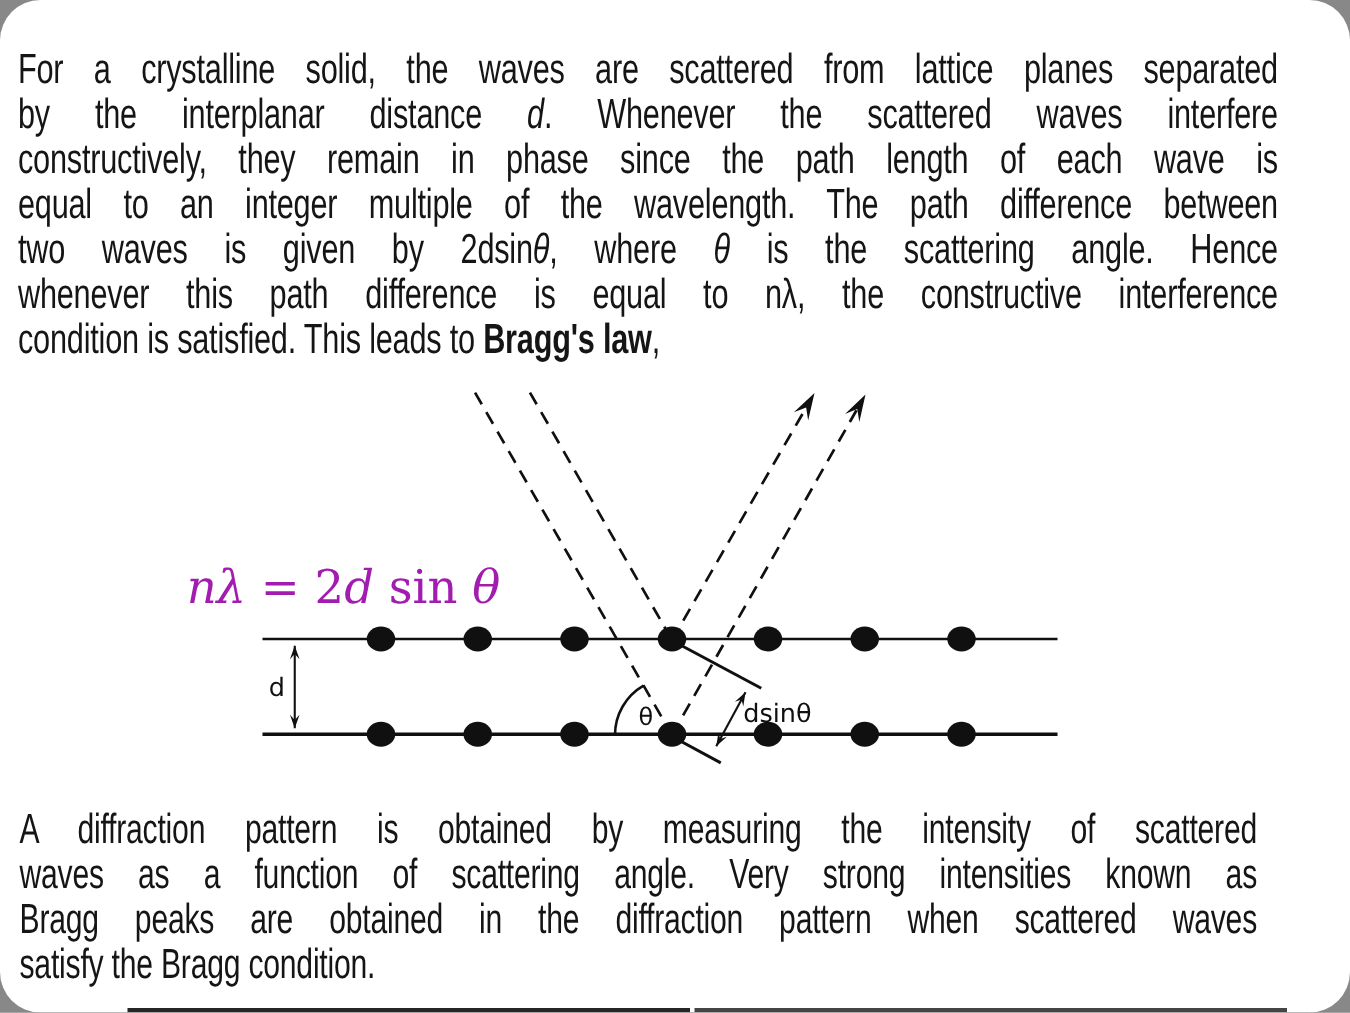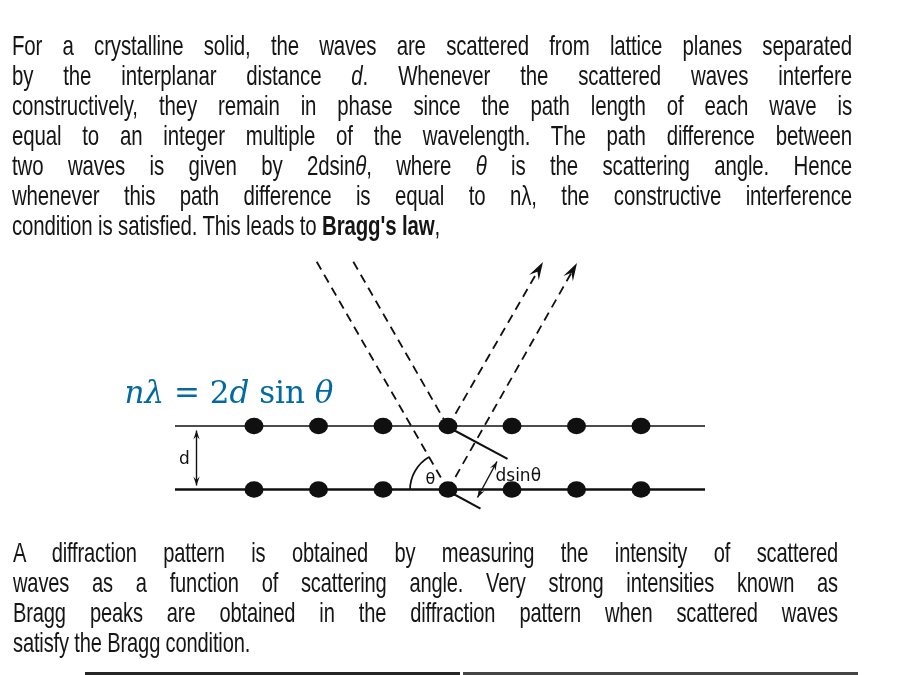--- a/index.html
+++ b/index.html
@@ -1,25 +1,25 @@
 <!DOCTYPE html>
 <html><head>
 <meta charset="utf-8">
 <style>
   html,body{margin:0;padding:0;background:#888;}
   #page{position:relative;width:900px;height:675px;background:#ffffff;overflow:hidden;
-        font-family:"Liberation Sans",sans-serif;color:#151515;}
+        font-family:"Liberation Sans",sans-serif;color:#151515;border-radius:27px;}
   .para{position:absolute;font-size:28px;line-height:30px;letter-spacing:-0.2px;
         transform-origin:0 0;width:1150px;}
   #p1{left:12px;top:31px;transform:scaleX(0.7304);}
   #p2{left:13px;top:538px;transform:scaleX(0.7174);}
   .line{text-align:justify;text-align-last:justify;white-space:normal;}
   .line.last{text-align-last:left;}
   #formula{position:absolute;left:85px;top:338px;font-family:"DejaVu Serif",serif;
-           font-size:31px;color:#0369a1;white-space:pre;}
+           font-size:31px;color:#a21caf;white-space:pre;}
   .it{font-style:italic;}
   #diagram{position:absolute;left:150px;top:245px;width:610px;height:290px;}
   .diag-label{font-family:"DejaVu Sans",sans-serif;font-size:17px;fill:#101010;}
   .diag-label.theta{font-size:16px;}
   .streak{position:absolute;height:3px;}
   #streak1{left:85px;top:672px;width:375px;background:#262626;}
   #streak2{left:463px;top:672px;width:395px;background:#454545;}
 </style>
 </head>
 <body>

